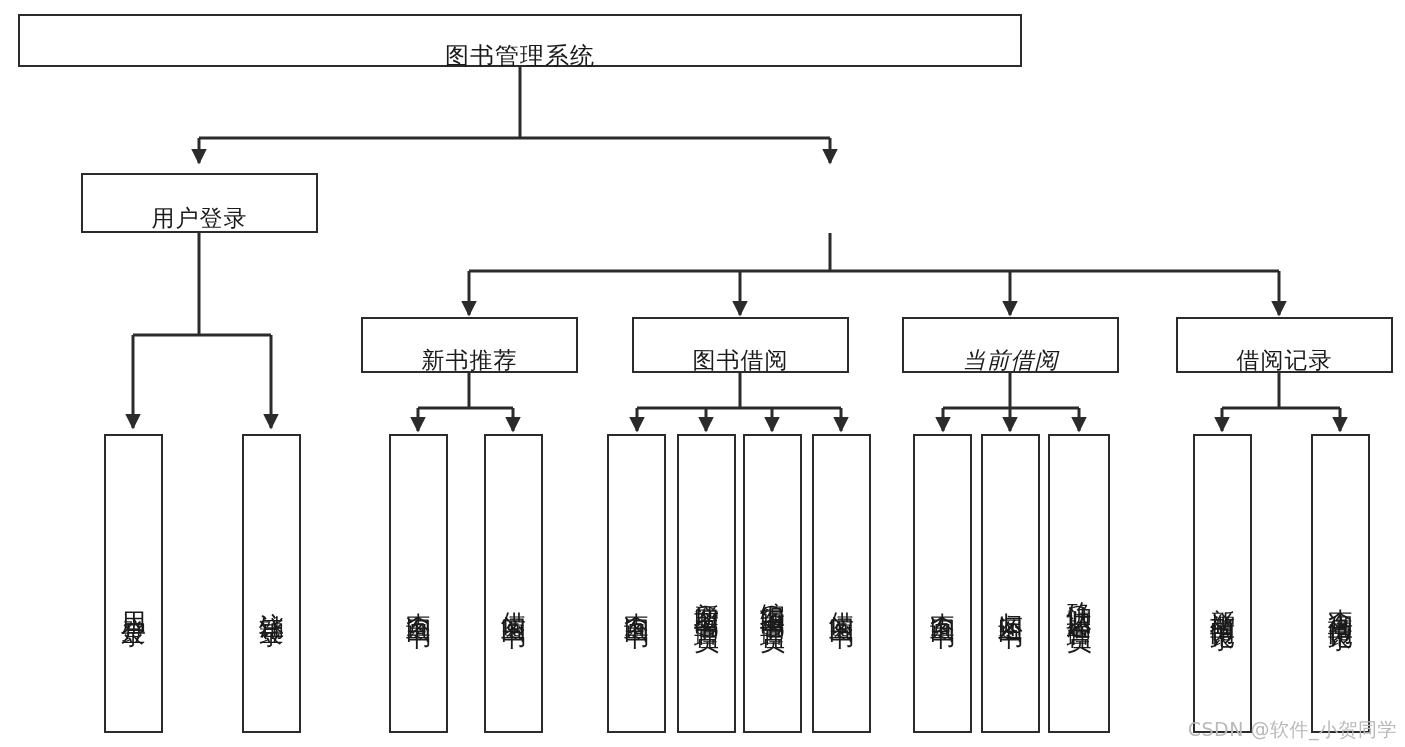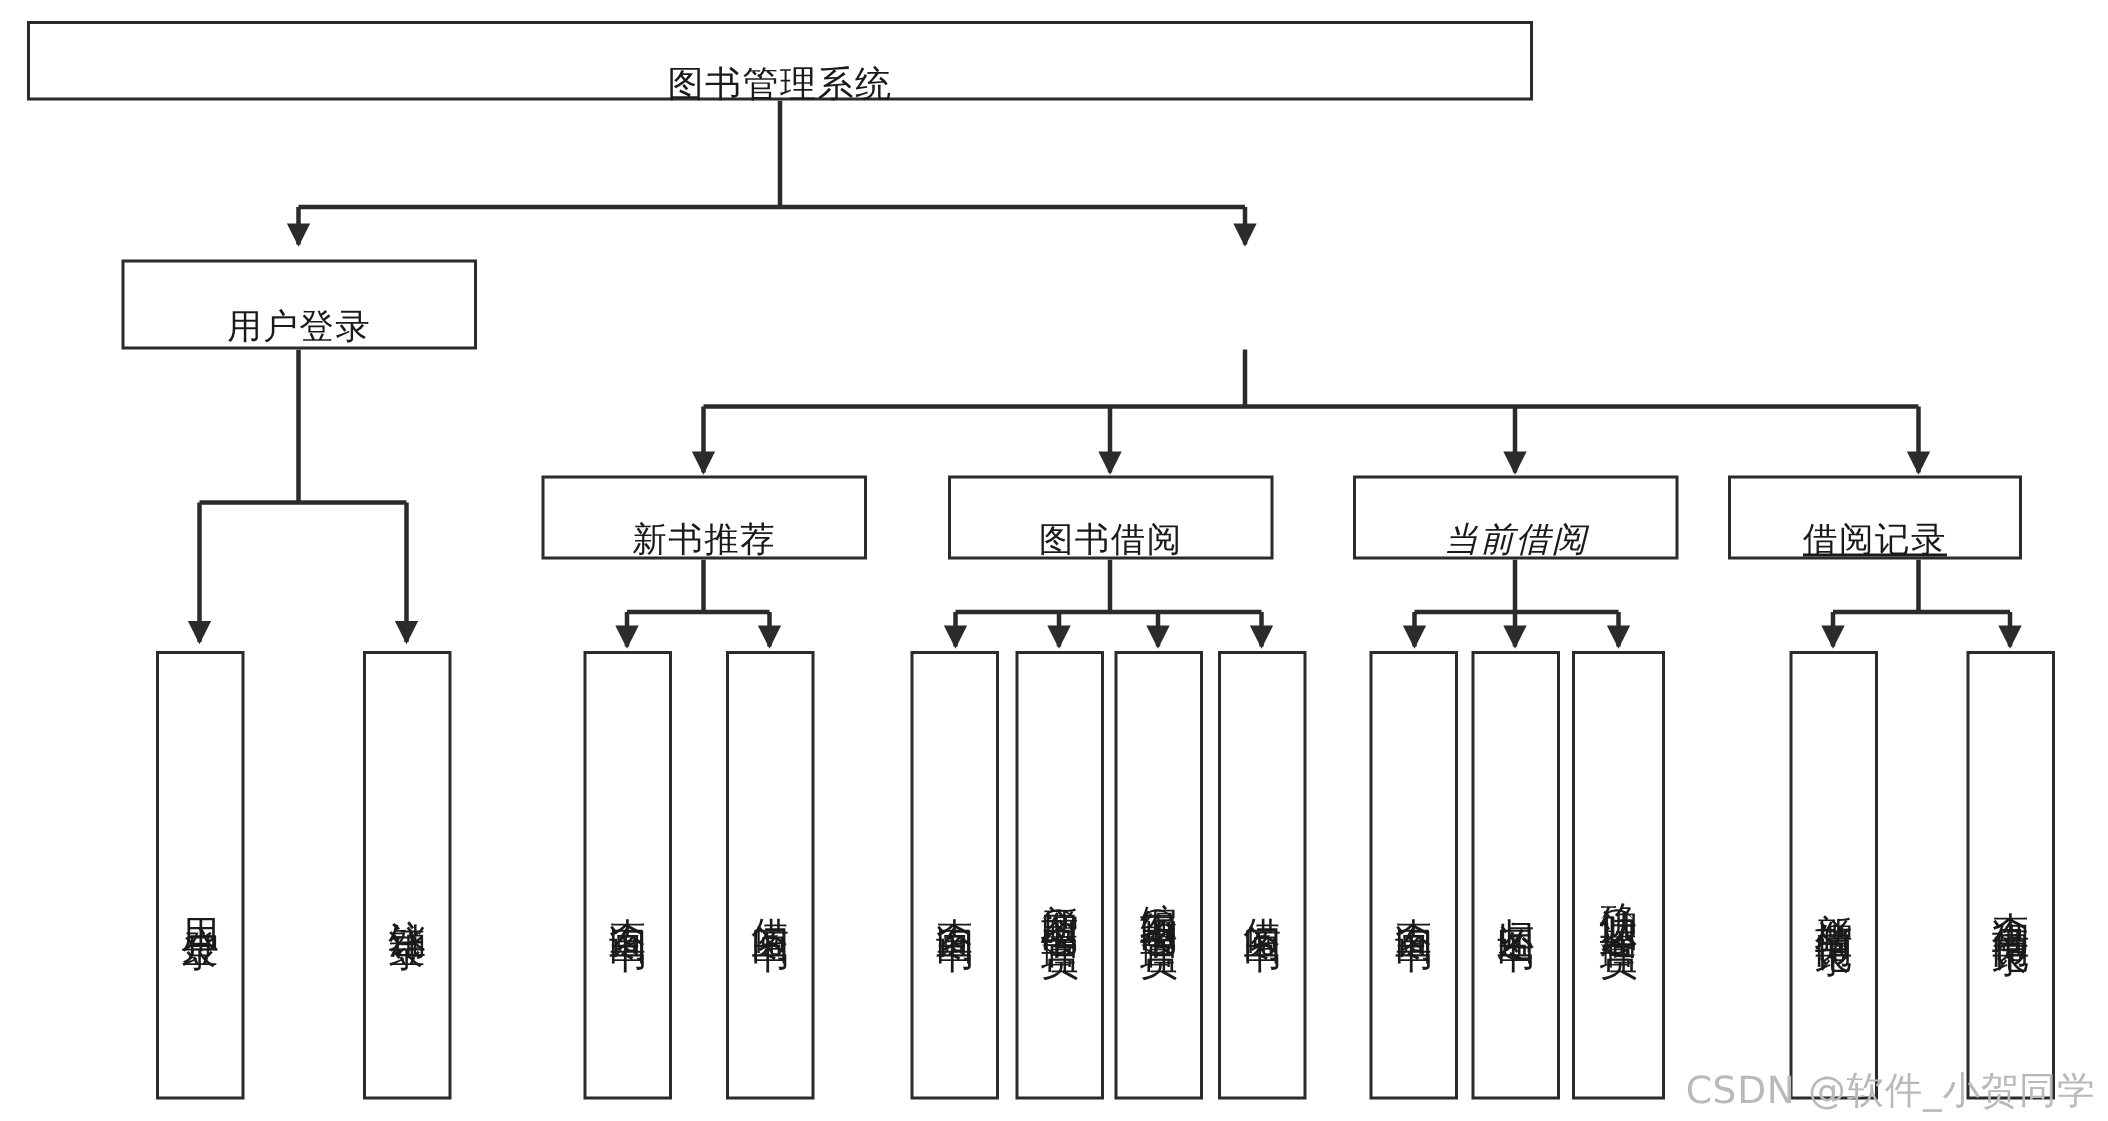--- a/index.html
+++ b/index.html
@@ -48,21 +48,21 @@
     font-size:25px;
     line-height:1.0;
     letter-spacing:4px;
     white-space:normal;
   }
 
   .watermark{
     position:absolute;
     right:8px;
     bottom:4px;
-    font-size:25px;
+    font-size:19px;
     color:#b9b9b9;
     white-space:nowrap;
     letter-spacing:0.5px;
     font-family:"DejaVu Sans","Liberation Sans",sans-serif;
   }
 </style>
 </head>
 <body>
 
 <div id="stage">
@@ -127,21 +127,21 @@
 
   <div class="node h-node" style="left:361px;top:317px;width:217px;height:56px;">
     <span class="lbl">新书推荐</span>
   </div>
   <div class="node h-node" style="left:632px;top:317px;width:217px;height:56px;">
     <span class="lbl">图书借阅</span>
   </div>
   <div class="node h-node" style="left:902px;top:317px;width:217px;height:56px;font-style:italic;">
     <span class="lbl">当前借阅</span>
   </div>
-  <div class="node h-node" style="left:1152px;top:317px;width:196px;height:56px;text-decoration:underline;">
+  <div class="node h-node" style="left:1176px;top:317px;width:217px;height:56px;">
     <span class="lbl">借阅记录</span>
   </div>
 
   <div class="node v-node" style="left:104px;top:434px;width:59px;height:299px;">
     <span class="lbl">用户登录</span>
   </div>
   <div class="node v-node" style="left:242px;top:434px;width:59px;height:299px;">
     <span class="lbl">注销登录</span>
   </div>
 

